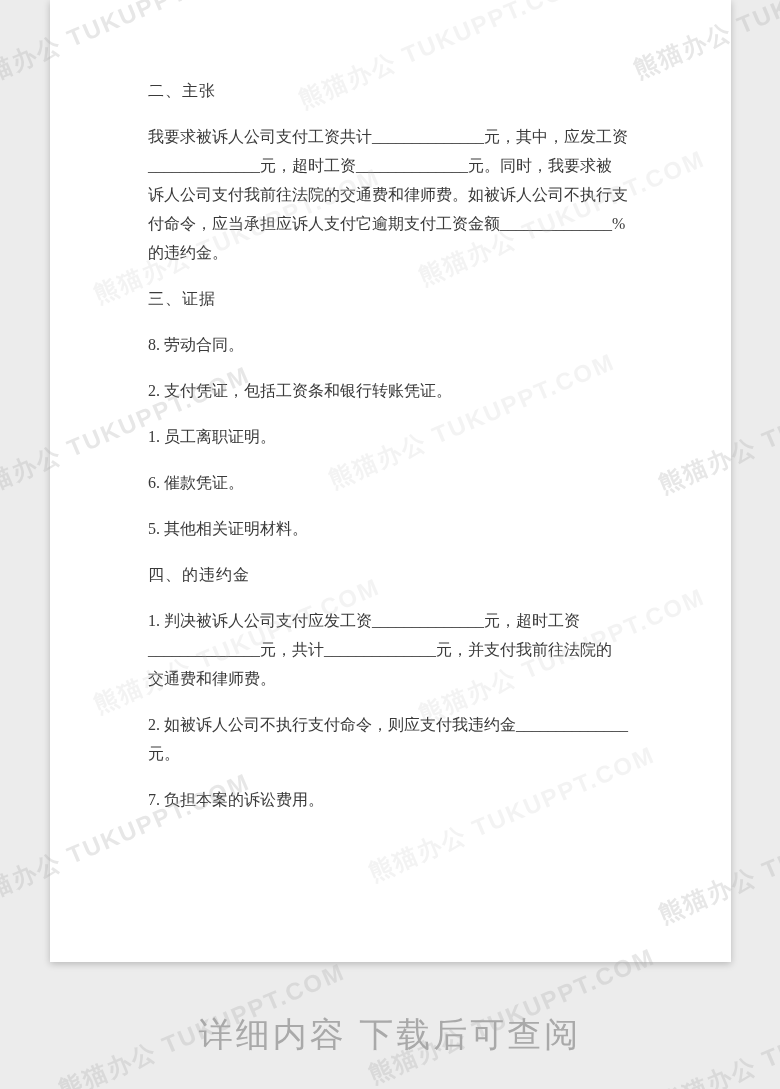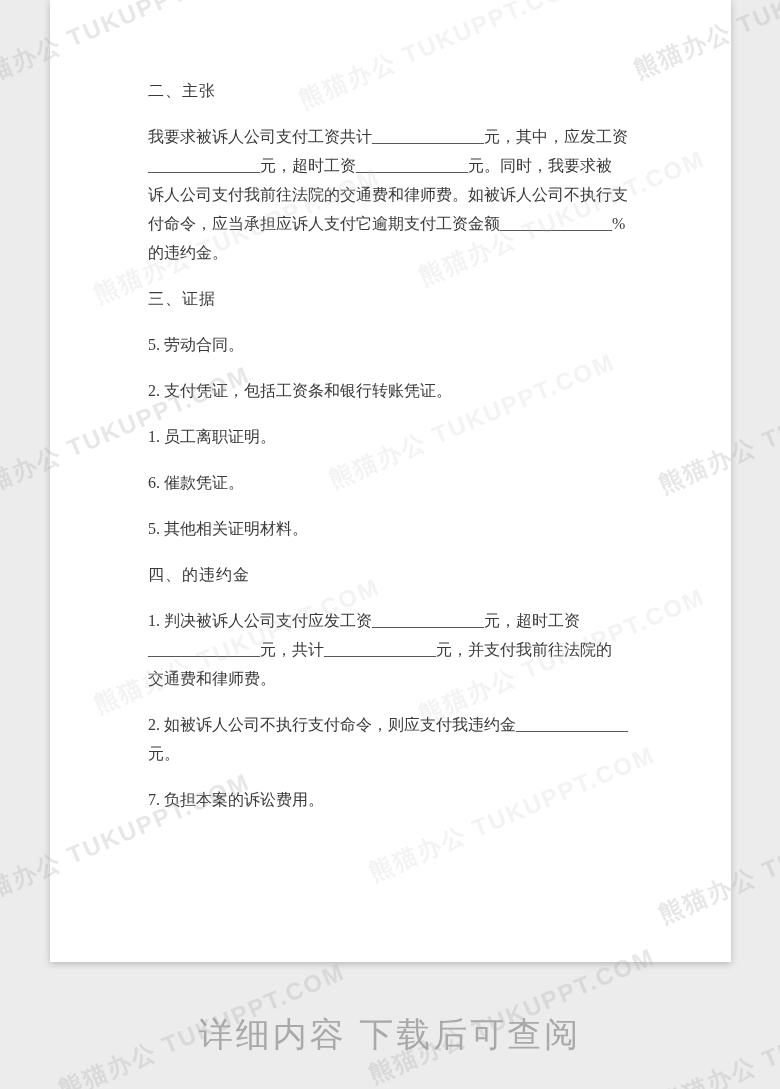--- a/index.html
+++ b/index.html
@@ -66,21 +66,21 @@
 
 <div class="page">
   <div class="doc">
     <p class="heading">二、主张</p>
     <p>我要求被诉人公司支付工资共计______________元，其中，应发工资
 ______________元，超时工资______________元。同时，我要求被
 诉人公司支付我前往法院的交通费和律师费。如被诉人公司不执行支
 付命令，应当承担应诉人支付它逾期支付工资金额______________%
 的违约金。</p>
     <p class="heading">三、证据</p>
-    <p>5. 劳动合同。</p>
+    <p>8. 劳动合同。</p>
     <p>2. 支付凭证，包括工资条和银行转账凭证。</p>
     <p>1. 员工离职证明。</p>
     <p>6. 催款凭证。</p>
     <p>5. 其他相关证明材料。</p>
     <p class="heading">四、的违约金</p>
     <p>1. 判决被诉人公司支付应发工资______________元，超时工资
 ______________元，共计______________元，并支付我前往法院的
 交通费和律师费。</p>
     <p>2. 如被诉人公司不执行支付命令，则应支付我违约金______________
 元。</p>

